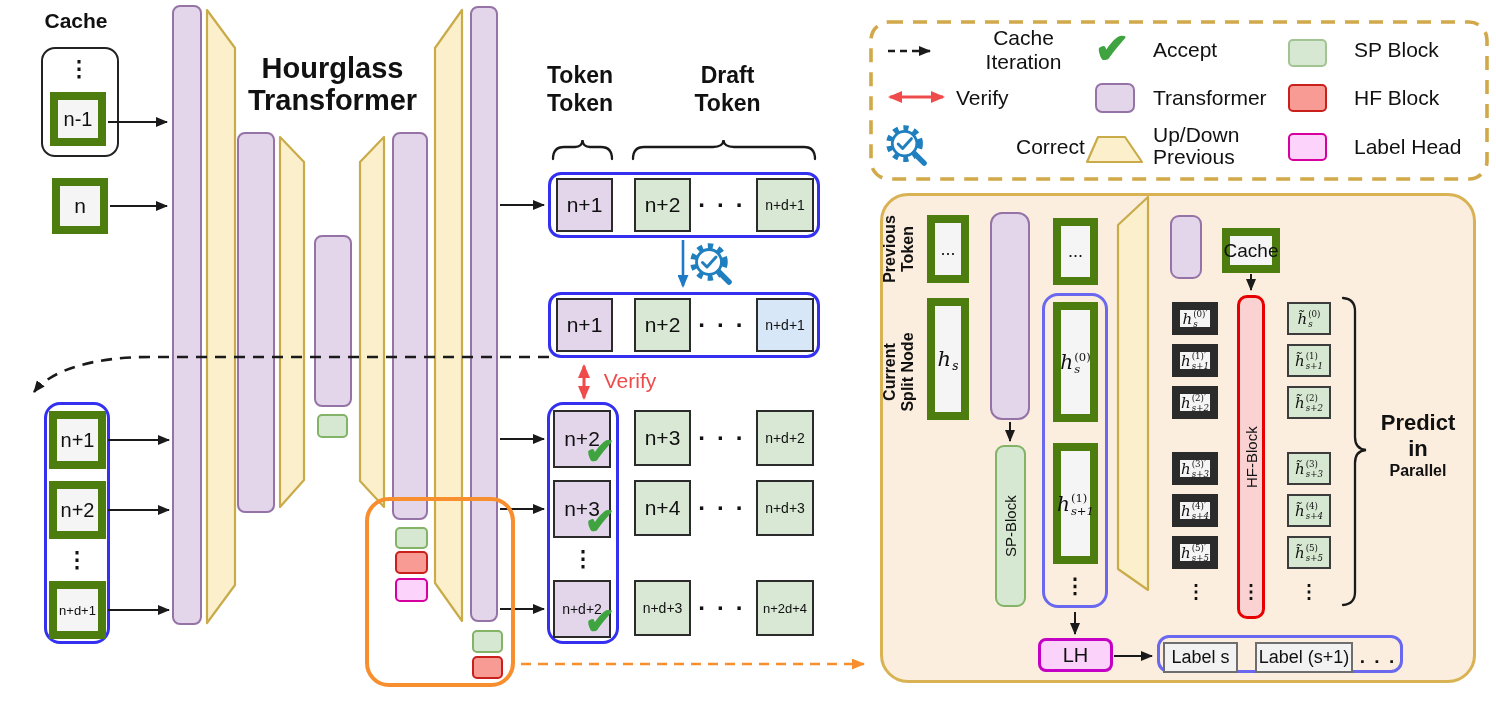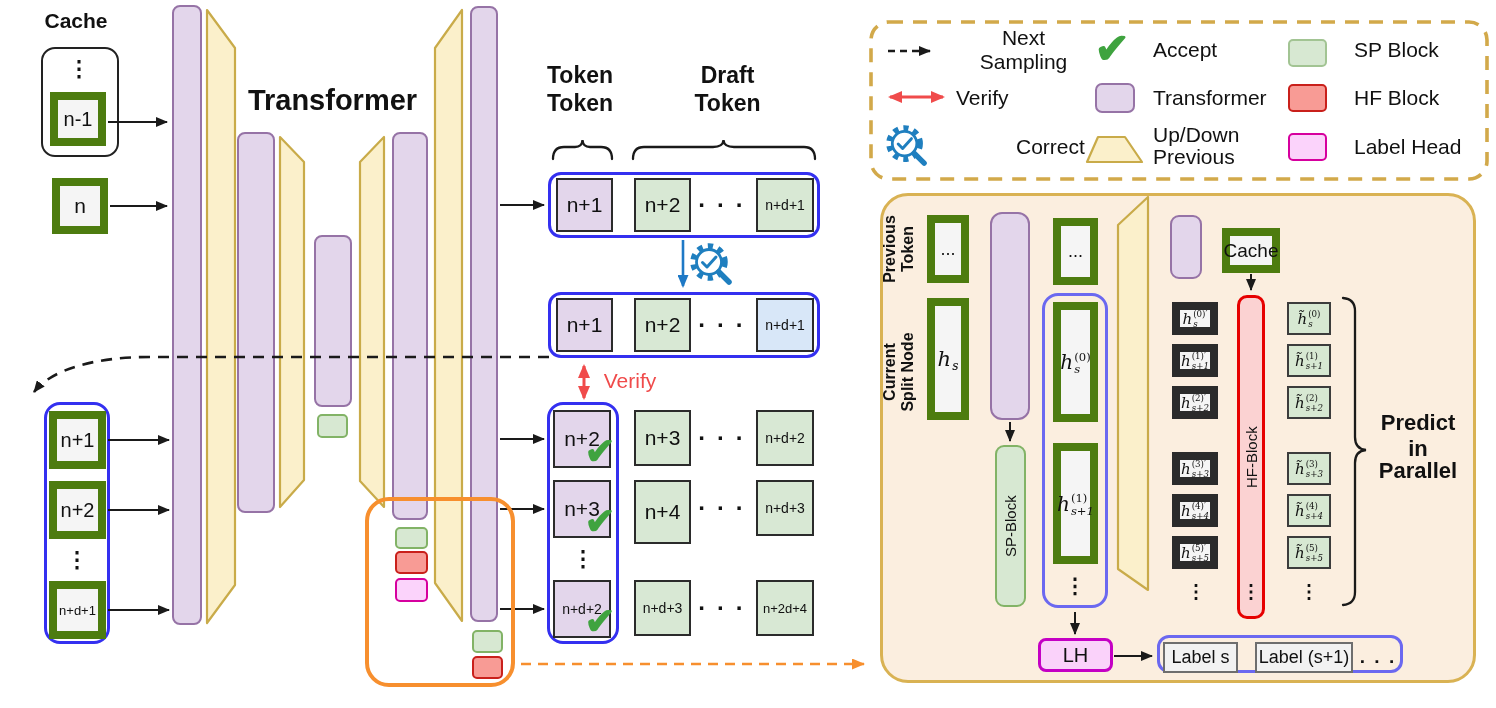--- a/index.html
+++ b/index.html
@@ -109,20 +109,21 @@
       <path d="M1343,298 Q1355,299 1355,311 L1355,437 Q1355,449 1366,450 Q1355,451 1355,463 L1355,592 Q1355,604 1343,605"></path>
     </g>
   </svg>
 
   <div class="abs cell bold" style="left:40px;top:8px;width:72px;height:26px;font-size:21px;">Cache</div>
   <div class="abs" style="left:41px;top:47px;width:78px;height:110px;border:2px solid #222;border-radius:14px;background:#fff;"></div>
   <div class="abs cell vd" style="left:62px;top:51px;width:34px;height:36px;">⋮</div>
   <div class="abs cell gray" style="left:50px;top:92px;width:56px;height:54px;font-size:20px;">n-1</div>
   <div class="abs cell gray" style="left:52px;top:178px;width:56px;height:56px;font-size:21px;">n</div>
 
+  <div class="abs cell bold" style="left:215px;top:52px;width:235px;height:32px;font-size:29px;">Hourglass</div>
   <div class="abs cell bold" style="left:205px;top:84px;width:255px;height:32px;font-size:29px;">Transformer</div>
 
   <div class="abs pcol" style="left:172px;top:5px;width:30px;height:620px;"></div>
   <div class="abs pcol" style="left:237px;top:132px;width:38px;height:381px;"></div>
   <div class="abs pcol" style="left:314px;top:235px;width:38px;height:172px;"></div>
   <div class="abs pcol" style="left:392px;top:132px;width:36px;height:388px;"></div>
   <div class="abs pcol" style="left:470px;top:6px;width:28px;height:616px;"></div>
 
   <div class="abs gblk" style="left:317px;top:414px;width:31px;height:24px;"></div>
   <div class="abs gblk" style="left:395px;top:527px;width:33px;height:22px;"></div>
@@ -169,28 +170,28 @@
   <div class="abs cell tok p" style="left:553px;top:480px;width:58px;height:58px;">n+3</div>
   <div class="abs cell vd" style="left:565px;top:540px;width:36px;height:38px;">⋮</div>
   <div class="abs cell tok p sm" style="left:553px;top:580px;width:58px;height:58px;">n+d+2</div>
   <div class="abs cell check" style="left:580px;top:431px;width:40px;height:40px;">✔</div>
   <div class="abs cell check" style="left:580px;top:501px;width:40px;height:40px;">✔</div>
   <div class="abs cell check" style="left:580px;top:601px;width:40px;height:40px;">✔</div>
 
   <div class="abs cell tok g" style="left:634px;top:410px;width:57px;height:56px;">n+3</div>
   <div class="abs cell hd" style="left:698px;top:424px;width:48px;height:28px;">· · ·</div>
   <div class="abs cell tok g sm" style="left:756px;top:410px;width:58px;height:56px;">n+d+2</div>
-  <div class="abs cell tok g" style="left:634px;top:480px;width:57px;height:64px;">n+4</div>
+  <div class="abs cell tok g" style="left:634px;top:480px;width:57px;height:56px;">n+4</div>
   <div class="abs cell hd" style="left:698px;top:494px;width:48px;height:28px;">· · ·</div>
   <div class="abs cell tok g sm" style="left:756px;top:480px;width:58px;height:56px;">n+d+3</div>
   <div class="abs cell tok g sm" style="left:634px;top:580px;width:57px;height:56px;">n+d+3</div>
   <div class="abs cell hd" style="left:698px;top:594px;width:48px;height:28px;">· · ·</div>
   <div class="abs cell tok g xs" style="left:756px;top:580px;width:58px;height:56px;">n+2d+4</div>
 
-  <div class="abs cell leg" style="left:956px;top:38px;width:135px;height:24px;justify-content:flex-start;">Next Sampling</div>
+  <div class="abs cell leg" style="left:956px;top:38px;width:135px;height:24px;justify-content:flex-start;">Cache Iteration</div>
   <div class="abs cell check" style="left:1090px;top:27px;width:44px;height:44px;font-size:42px;">✔</div>
   <div class="abs cell leg" style="left:1153px;top:38px;width:110px;height:24px;justify-content:flex-start;">Accept</div>
   <div class="abs gblk" style="left:1288px;top:39px;width:39px;height:28px;border-color:#a2c493;"></div>
   <div class="abs cell leg" style="left:1354px;top:38px;width:110px;height:24px;justify-content:flex-start;">SP Block</div>
 
   <div class="abs cell leg" style="left:956px;top:86px;width:110px;height:24px;justify-content:flex-start;">Verify</div>
   <div class="abs pcol" style="left:1095px;top:83px;width:40px;height:30px;border-radius:7px;"></div>
   <div class="abs cell leg" style="left:1153px;top:86px;width:120px;height:24px;justify-content:flex-start;">Transformer</div>
   <div class="abs rblk" style="left:1288px;top:84px;width:39px;height:28px;"></div>
   <div class="abs cell leg" style="left:1354px;top:86px;width:110px;height:24px;justify-content:flex-start;">HF Block</div>
@@ -332,21 +333,21 @@
       <span class="mb">h̃</span>
       <span class="mss">
         <span class="msup">(5)</span>
         <span class="msub">s+5</span>
       </span>
     </div>
   <div class="abs cell vd" style="left:1296px;top:572px;width:26px;height:38px;font-size:19px;">⋮</div>
 
   <div class="abs cell bold" style="left:1368px;top:411px;width:100px;height:24px;font-size:22px;">Predict</div>
   <div class="abs cell bold" style="left:1368px;top:437px;width:100px;height:24px;font-size:22px;">in</div>
-  <div class="abs cell bold" style="left:1368px;top:459px;width:100px;height:24px;font-size:22px;">Parallel</div>
+  <div class="abs cell bold" style="left:1368px;top:459px;width:100px;height:24px;font-size:16px;">Parallel</div>
 
   <div class="abs cell" style="left:1038px;top:638px;width:75px;height:34px;background:#fad2fa;border:3px solid #c400c4;border-radius:8px;font-size:20px;">LH</div>
   <div class="abs bluer2" style="left:1157px;top:635px;width:246px;height:38px;border-radius:12px;"></div>
   <div class="abs cell" style="left:1163px;top:642px;width:75px;height:31px;background:#f2f2f2;border:2px solid #6e6e6e;font-size:18px;">Label s</div>
   <div class="abs cell" style="left:1255px;top:642px;width:98px;height:31px;background:#f2f2f2;border:2px solid #6e6e6e;font-size:18px;">Label (s+1)</div>
   <div class="abs cell bold" style="left:1356px;top:646px;width:44px;height:22px;font-size:19px;letter-spacing:2px;">. . .</div>
 
 </div>
 
 </body></html>

